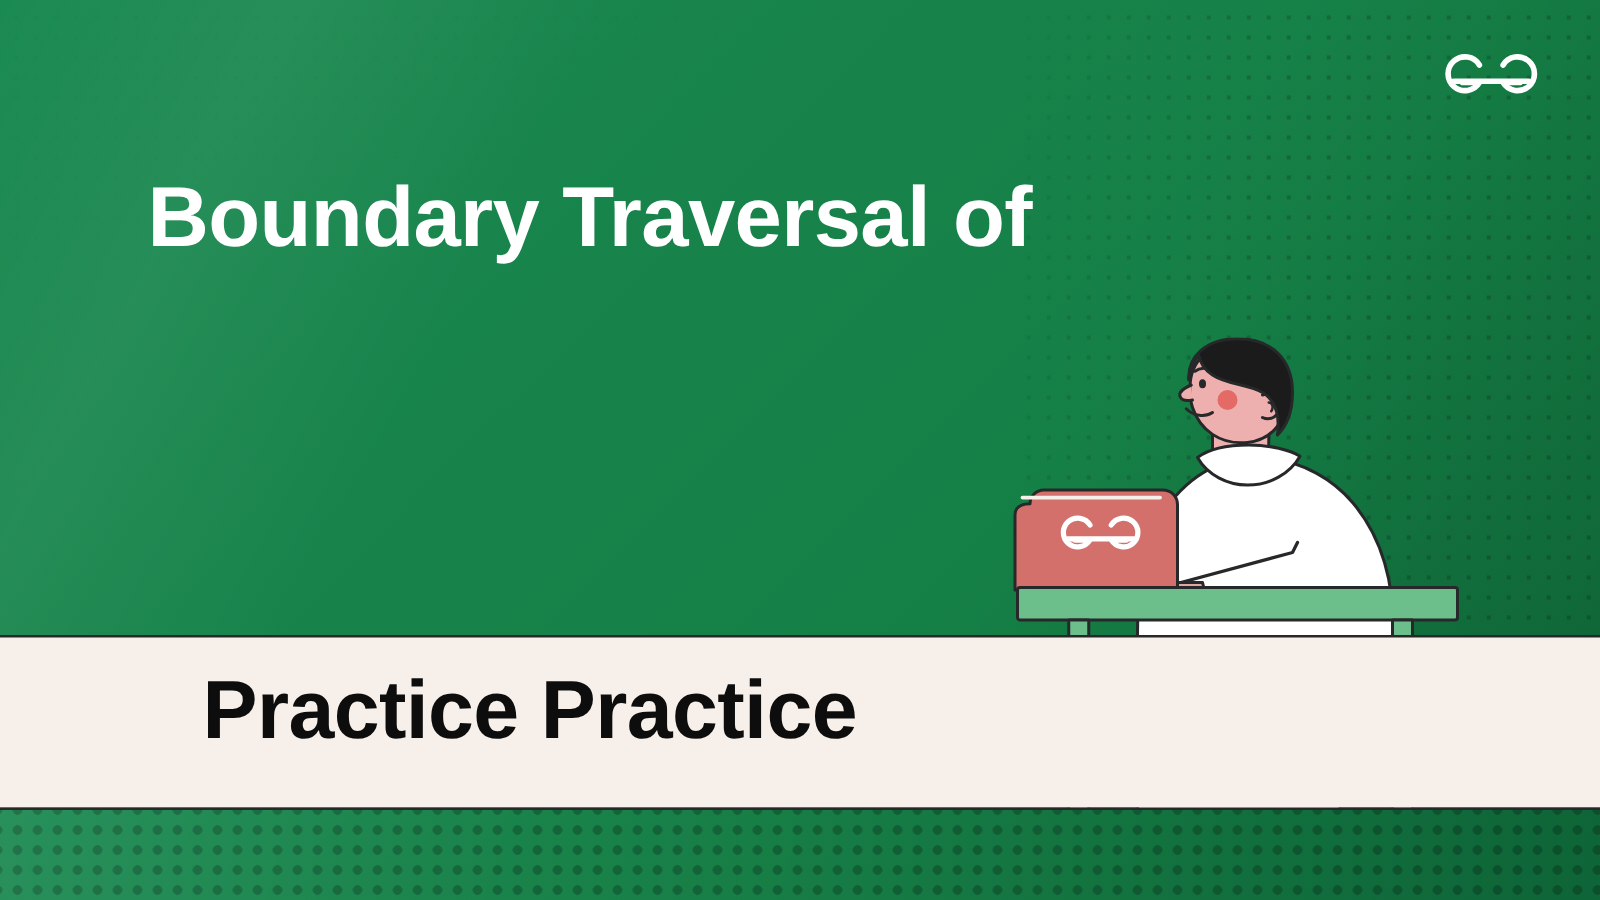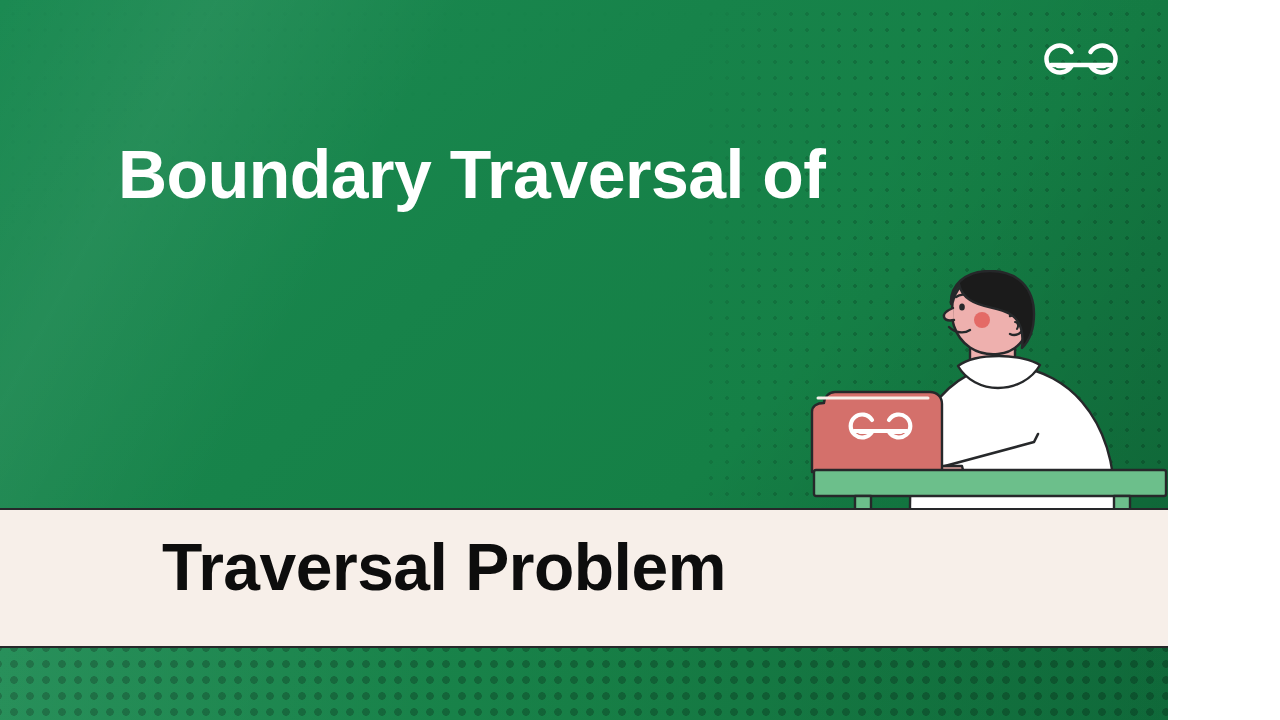--- a/index.html
+++ b/index.html
@@ -6,21 +6,21 @@
     margin: 0;
     padding: 0;
     background: #ffffff;
   }
   body {
     font-family: "Liberation Sans", sans-serif;
   }
 
   #stage {
     position: relative;
-    width: 1168px;
+    width: 1280px;
     height: 720px;
     overflow: hidden;
     background: #ef4444;
   }
 
   
   .bg-base {
     position: absolute;
     inset: 0;
     background: linear-gradient(135deg, #1b8a52 0%, #17834a 38%, #158046 62%, #0f6b3a 100%);
@@ -242,20 +242,20 @@
 
         <rect x="4" y="200" width="352" height="26" rx="2" fill="#6cbf8b"></rect>
         <rect x="45" y="226" width="16" height="224" fill="#6cbf8b"></rect>
         <rect x="304" y="226" width="16" height="224" fill="#6cbf8b"></rect>
 
       </g>
     </svg>
   </div>
 
   <div class="cream-band"></div>
-  <div class="band-title">Traversal Problem</div>
+  <div class="band-title">Practice Practice</div>
 
   <div class="bottom-strip">
     <div class="dots"></div>
     <div class="sheen"></div>
   </div>
 
 </div>
 
 </body></html>

